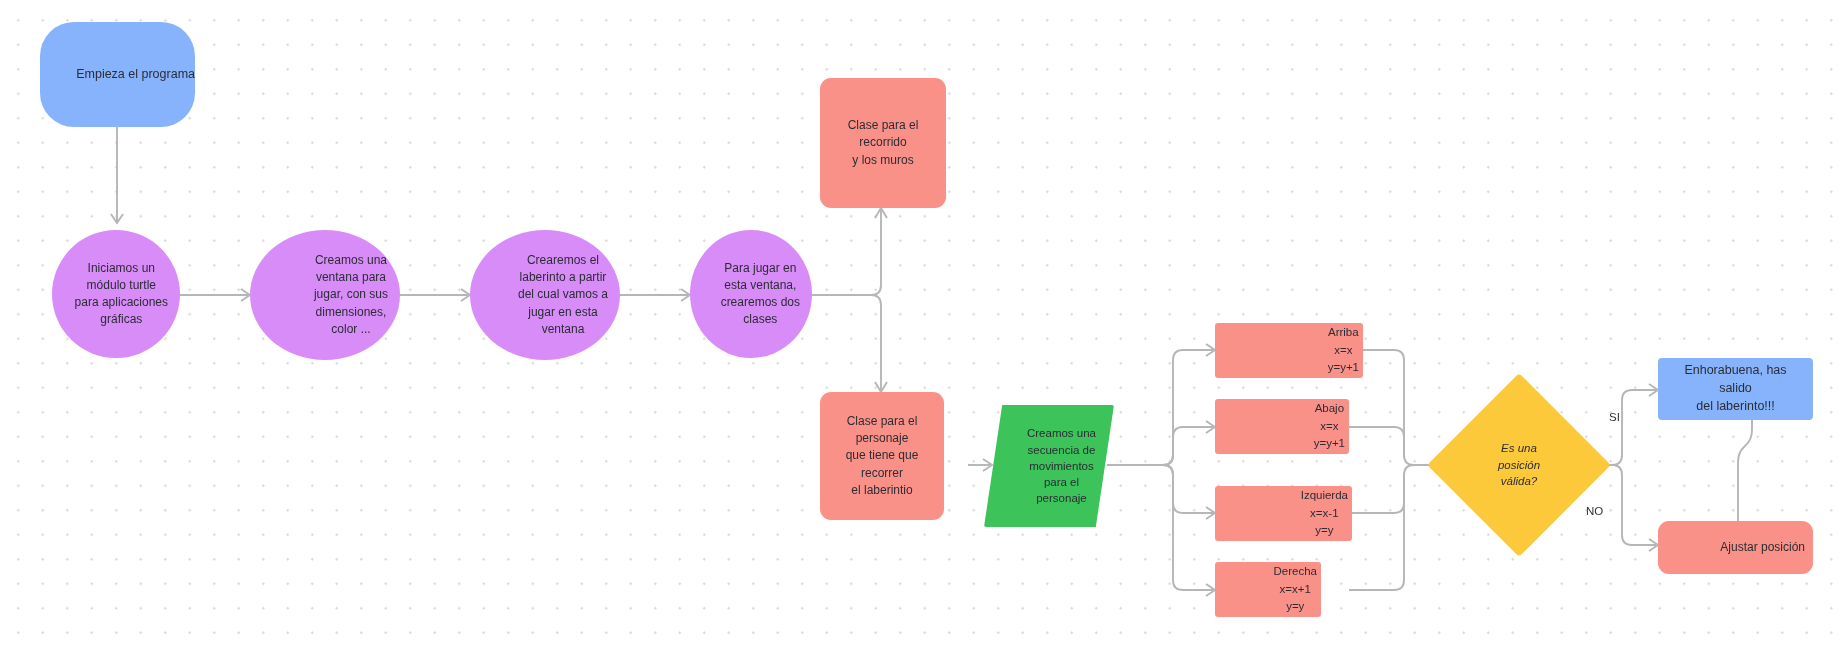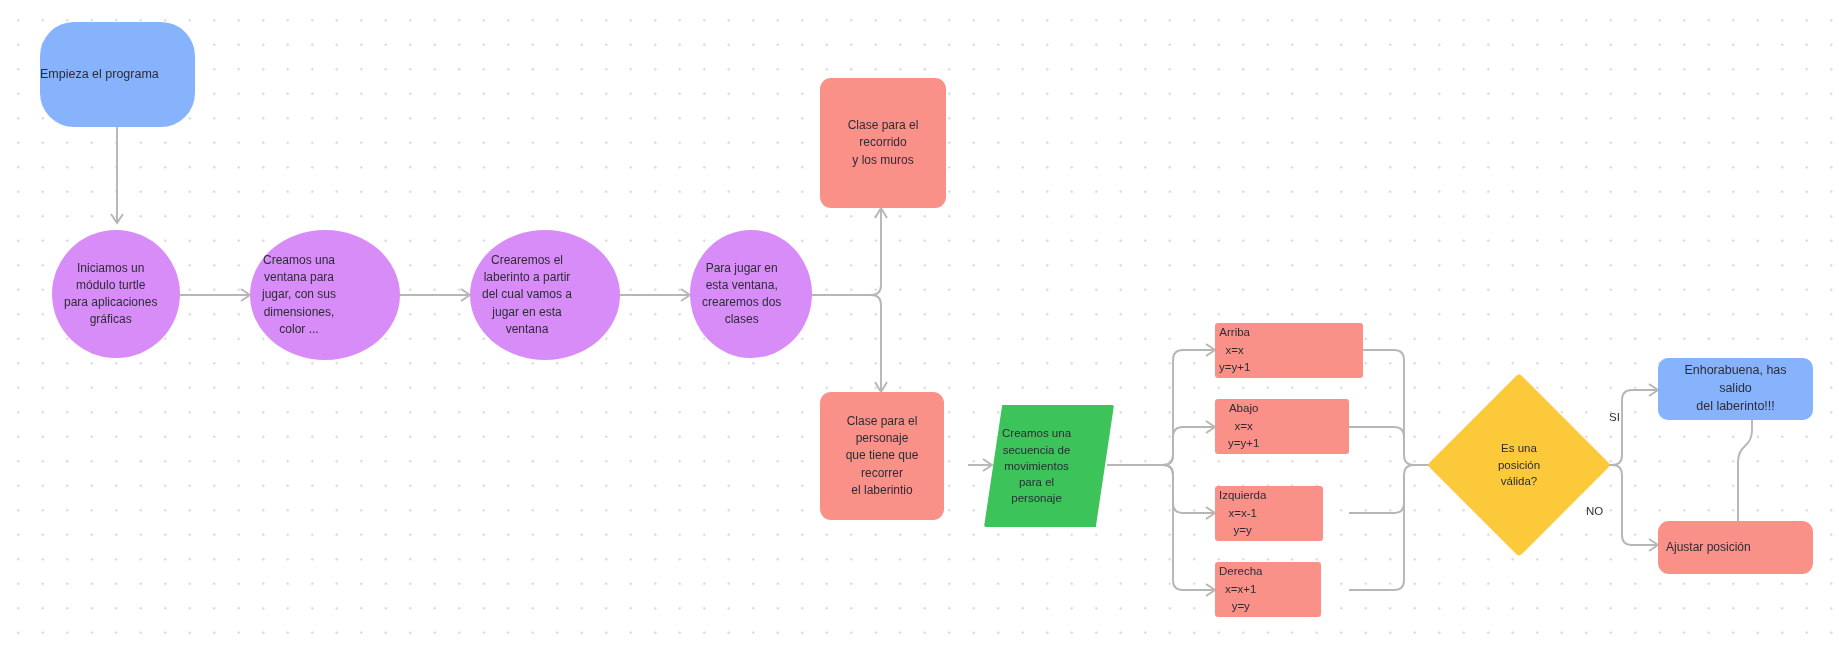--- a/index.html
+++ b/index.html
@@ -15,34 +15,34 @@
     background-image: radial-gradient(circle, #d8d8dc 1.1px, transparent 1.2px);
     background-size: 24.5px 24.5px;
     background-position: 6px 8px;
     overflow: hidden;
     font-family: "Liberation Sans", "DejaVu Sans", sans-serif;
   }
   .node {
     position: absolute;
     display: flex;
     align-items: center;
-    justify-content: flex-start;
+    justify-content: flex-end;
     text-align: center;
     color: #2c2c35;
     box-sizing: border-box;
     line-height: 1.42;
     white-space: pre-line;
   }
   .n-start {
     border-radius: 34px;
     background: #86b3fc;
     font-size: 12.5px;
   }
   .n-end {
-    border-radius: 10px;
+    border-radius: 4px;
     background: #86b3fc;
     font-size: 12.5px;
     padding: 22px 10px;
   }
   .n-circle {
     border-radius: 50%;
     background: #d88cf7;
     font-size: 12px;
     padding: 0 12px;
   }
@@ -80,20 +80,21 @@
     position: absolute;
     inset: 0;
     display: flex;
     align-items: center;
     justify-content: center;
     text-align: center;
     font-size: 11.5px;
     color: #2c2c35;
     line-height: 1.45;
     white-space: pre-line;
+    font-style: italic;
   }
   .edge-label {
     position: absolute;
     font-size: 11.5px;
     color: #30303a;
     font-family: "Liberation Sans", "DejaVu Sans", sans-serif;
   }
   svg.links {
     position: absolute;
     left: 0; top: 0;
@@ -219,21 +220,21 @@
 x=x
 y=y+1</span>
   </div>
 
   <div class="node n-move" style="left:1215px; top:399px; width:134px; height:55px;padding-left:13px;">
     <span>Abajo
 x=x
 y=y+1</span>
   </div>
 
-  <div class="node n-move" style="left:1215px; top:486px; width:108px; height:55px;">
+  <div class="node n-move" style="left:1215px; top:486px; width:137px; height:55px;">
     <span>Izquierda
 x=x-1
 y=y</span>
   </div>
 
   <div class="node n-move" style="left:1215px; top:562px; width:106px; height:55px;">
     <span>Derecha
 x=x+1
 y=y</span>
   </div>

